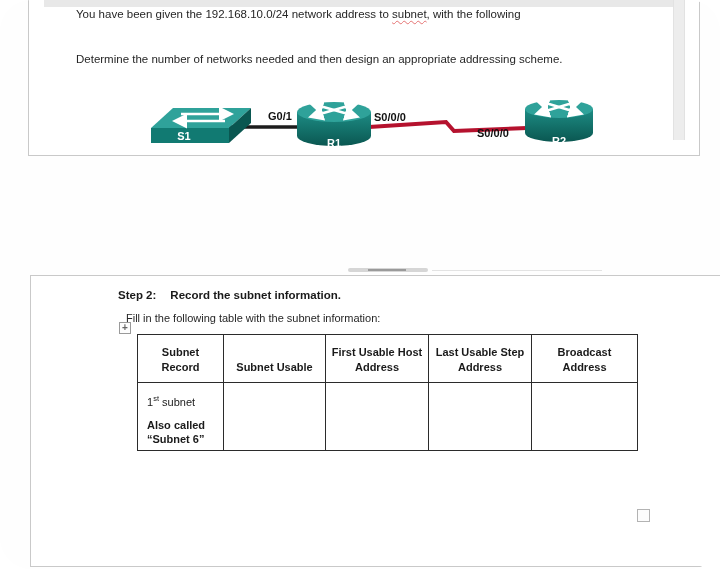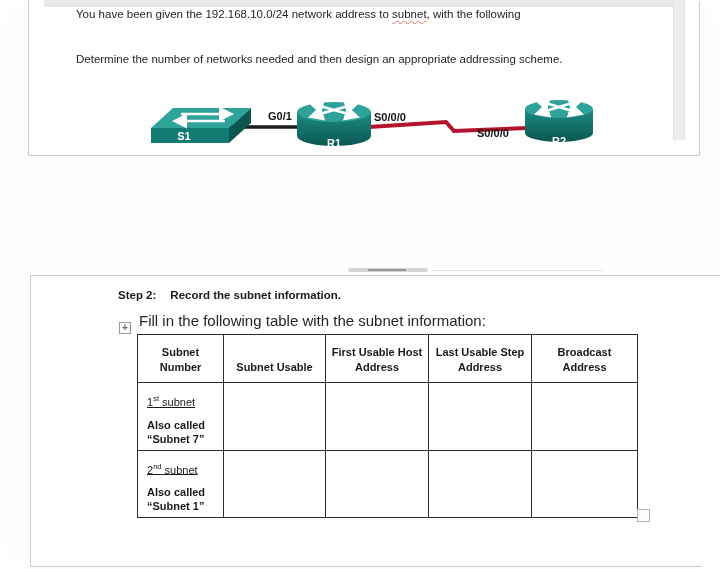--- a/index.html
+++ b/index.html
@@ -53,21 +53,21 @@
   
   .panel2{
     position:absolute;left:30px;top:275px;width:692px;height:290px;
     background:#ffffff;border:1px solid #c9c9c9;box-sizing:content-box;
   }
   .step-heading{
     position:absolute;left:87px;top:13px;font-size:11.5px;font-weight:bold;color:#1a1a1a;white-space:nowrap;
   }
   .step-title{margin-left:14px;margin-top:44px;}
   .fill-line{
-    position:absolute;left:108px;top:36px;font-size:15px;font-weight:500;color:#262626;white-space:nowrap;
+    position:absolute;left:95px;top:36px;font-size:11px;font-weight:500;color:#262626;white-space:nowrap;
   }
   .move-handle{
     position:absolute;left:88px;top:46px;width:12px;height:12px;
     border:1px solid #9a9a9a;background:#fdfdfd;box-sizing:border-box;
     color:#666;font-size:10px;line-height:9px;text-align:center;font-weight:bold;
     cursor:move;
   }
   .subnet-table{
     position:absolute;left:106px;top:58px;border-collapse:collapse;table-layout:fixed;
     font-size:11px;color:#1a1a1a;
@@ -75,21 +75,21 @@
   .subnet-table td,.subnet-table th{
     border:1px solid #2b2b2b;vertical-align:top;box-sizing:border-box;overflow:hidden;
   }
   .subnet-table th{
     font-weight:bold;text-align:center;vertical-align:bottom;
     padding:4px 4px 7px 4px;line-height:15px;height:48px;
   }
   .row-label{padding:9px 6px 4px 9px;line-height:14px;font-weight:400;}
   .row1 td{height:64px;}
   .row2 td{height:65px;}
-  .ord-line{display:block;margin-bottom:9px;text-decoration:underline;}
+  .ord-line{display:block;margin-bottom:9px;}
   .ord-line sup{font-size:7.5px;}
   .alias{display:block;font-weight:bold;line-height:14px;}
   .resize-handle{
     position:absolute;left:606px;top:233px;width:13px;height:13px;
     border:1px solid #b3b3b3;background:#fcfcfc;box-sizing:border-box;cursor:nwse-resize;
   }
 </style>
 </head>
 <body>
 
@@ -179,42 +179,31 @@
     <table class="subnet-table">
       <colgroup>
         <col style="width:86px">
           <col style="width:102px">
           <col style="width:103px">
           <col style="width:103px">
           <col style="width:106px">
       </colgroup>
       <tbody>
           <tr>
-        <th>Subnet Number</th>
+        <th>Subnet Record</th>
         <th>Subnet Usable</th>
         <th>First Usable Host Address</th>
         <th>Last Usable Step Address</th>
         <th>Broadcast Address</th>
       </tr>
       <tr class="row1">
         <td class="row-label">
           <span class="ord-line"><span>1</span><sup>st</sup><span> subnet</span></span>
           <span class="alias">Also called</span>
-          <span class="alias">“Subnet 7”</span>
-        </td>
-        <td></td>
-        <td></td>
-        <td></td>
-        <td></td>
-      </tr>
-      <tr class="row2">
-        <td class="row-label">
-          <span class="ord-line"><span>2</span><sup>nd</sup><span> subnet</span></span>
-          <span class="alias">Also called</span>
-          <span class="alias">“Subnet 1”</span>
+          <span class="alias">“Subnet 6”</span>
         </td>
         <td></td>
         <td></td>
         <td></td>
         <td></td>
       </tr>
     </tbody>
       </table>
 
     <div class="resize-handle"></div>

